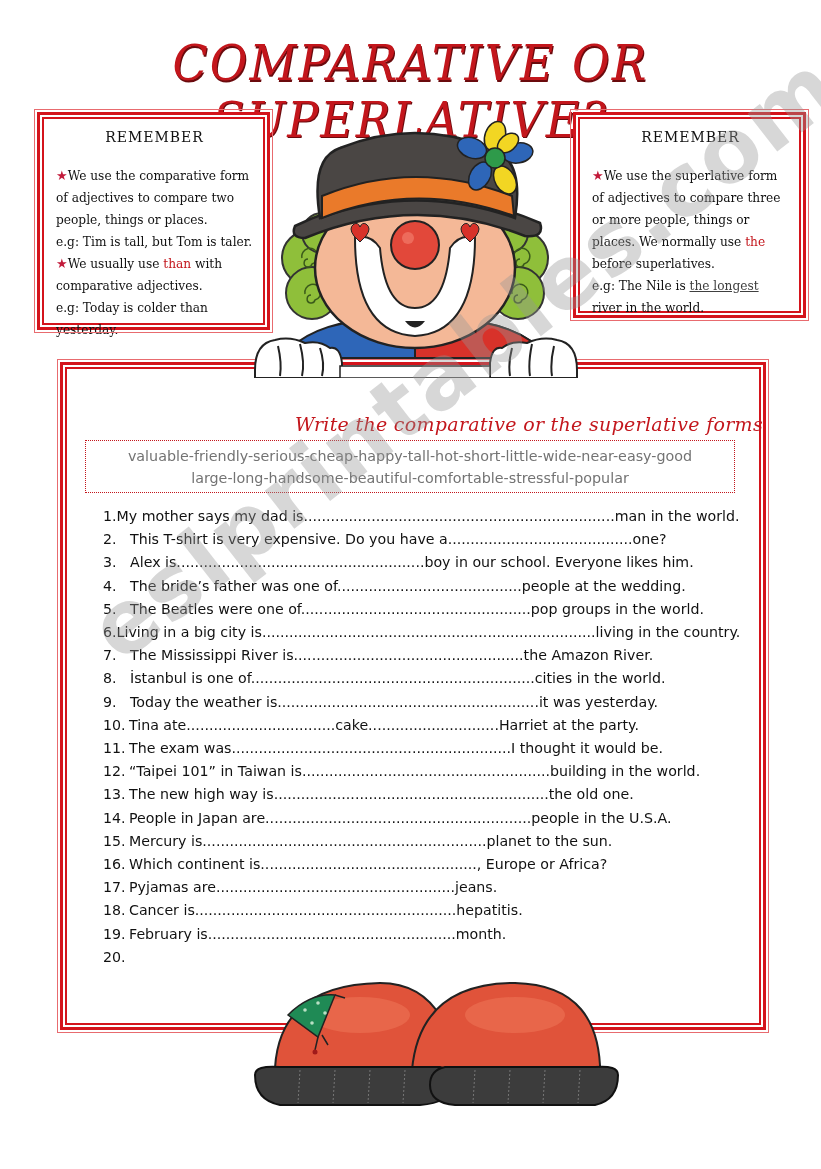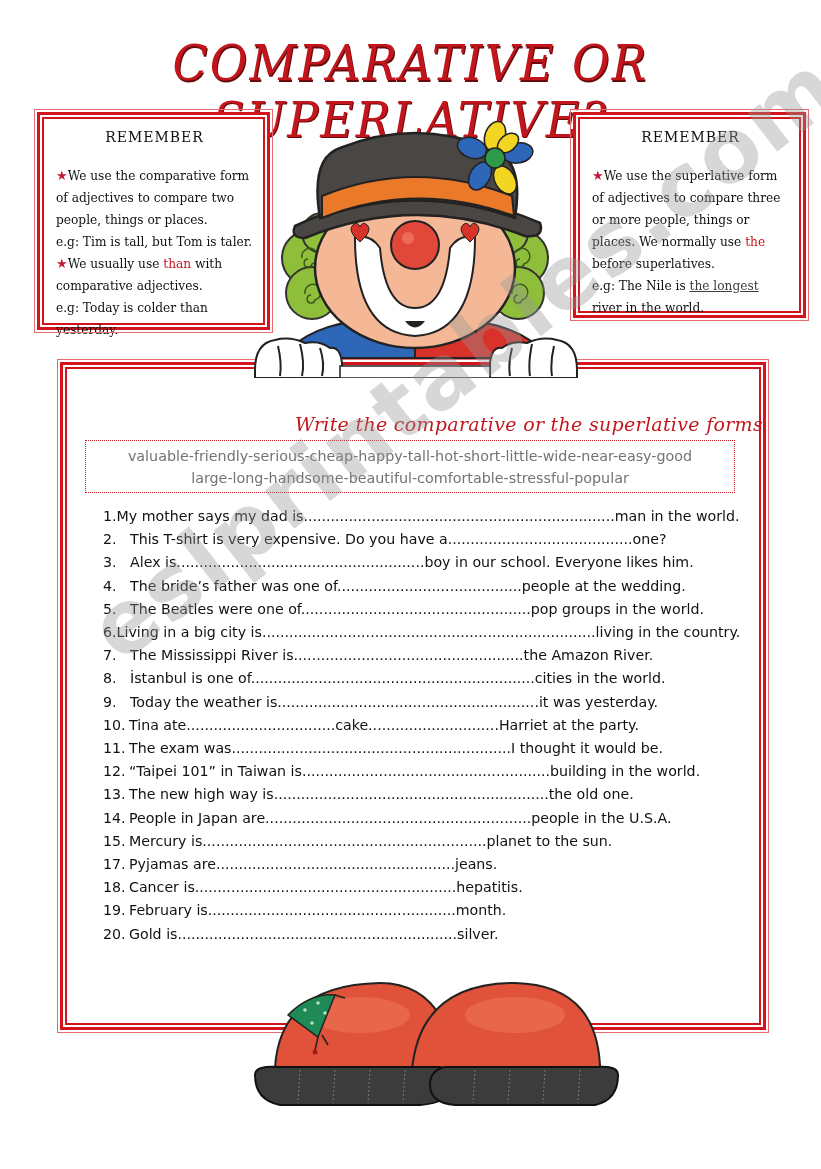--- a/index.html
+++ b/index.html
@@ -157,34 +157,37 @@
       </div>
     <div class="ex-row">
         <span class="ex-num tight">14.</span>
         <span>People in Japan are...........................................................people in the U.S.A.</span>
       </div>
     <div class="ex-row">
         <span class="ex-num tight">15.</span>
         <span>Mercury is...............................................................planet to the sun.</span>
       </div>
     <div class="ex-row">
+        <span class="ex-num tight">16.</span>
+        <span>Which continent is................................................, Europe or Africa?</span>
+      </div>
+    <div class="ex-row">
         <span class="ex-num tight">17.</span>
         <span>Pyjamas are.....................................................jeans.</span>
       </div>
     <div class="ex-row">
         <span class="ex-num tight">18.</span>
         <span>Cancer is..........................................................hepatitis.</span>
       </div>
     <div class="ex-row">
         <span class="ex-num tight">19.</span>
         <span>February is.......................................................month.</span>
       </div>
     <div class="ex-row">
         <span class="ex-num tight">20.</span>
-        <span>Gold is..............................................................silver.</span>
       </div>
   </div>
 </div>
 
 <svg class="clown" viewBox="0 0 330 270">
 
   <path d="M30 250 Q60 215 120 212 L165 215 L210 212 Q270 215 300 250 Z" fill="#2e66b8" stroke="#222" stroke-width="2"></path>
   <path d="M165 215 L210 212 Q270 215 300 250 L165 250 Z" fill="#d8322a" stroke="#222" stroke-width="2"></path>
 
   <g fill="#8fbf3a" stroke="#333" stroke-width="2">

